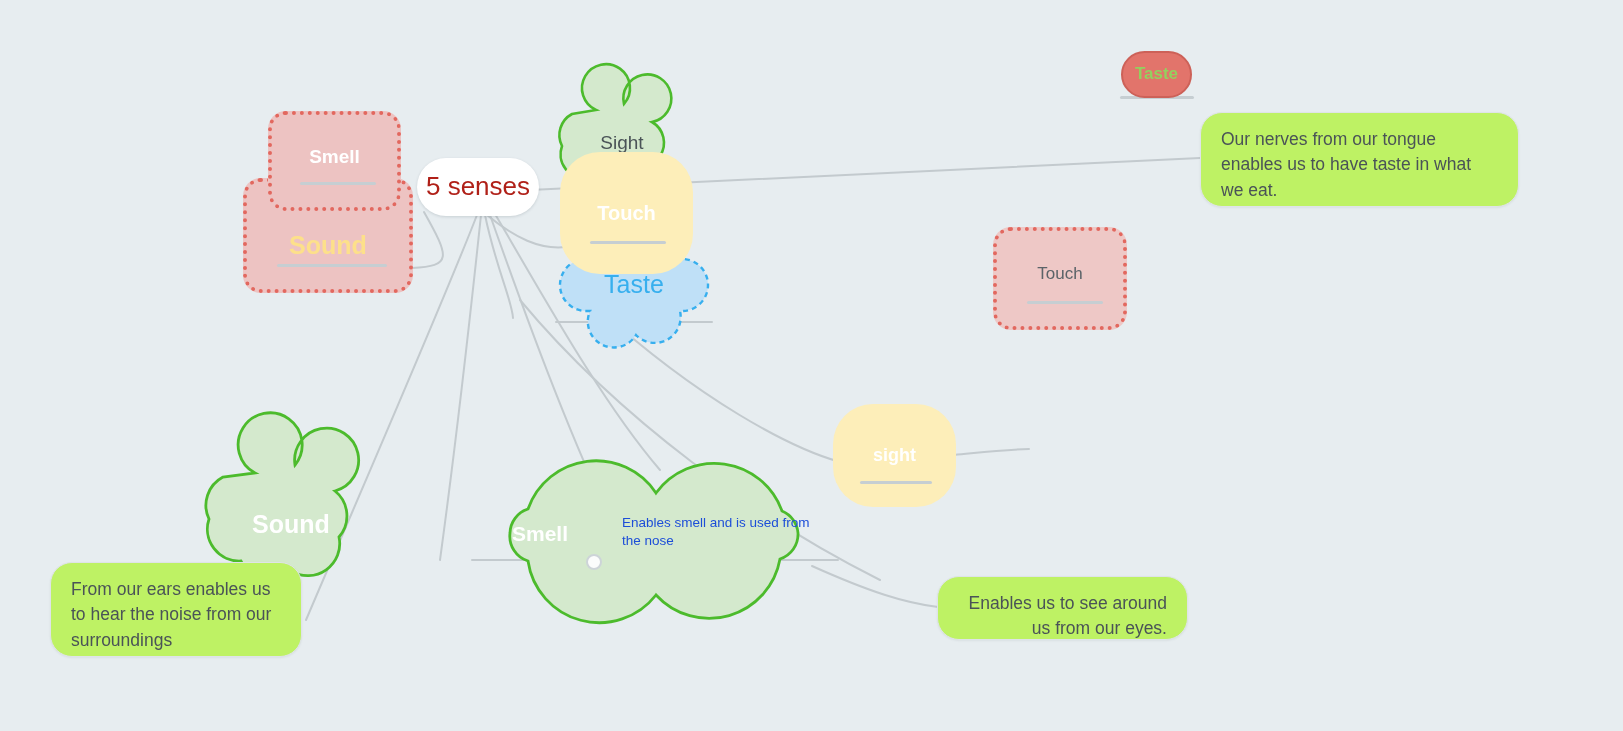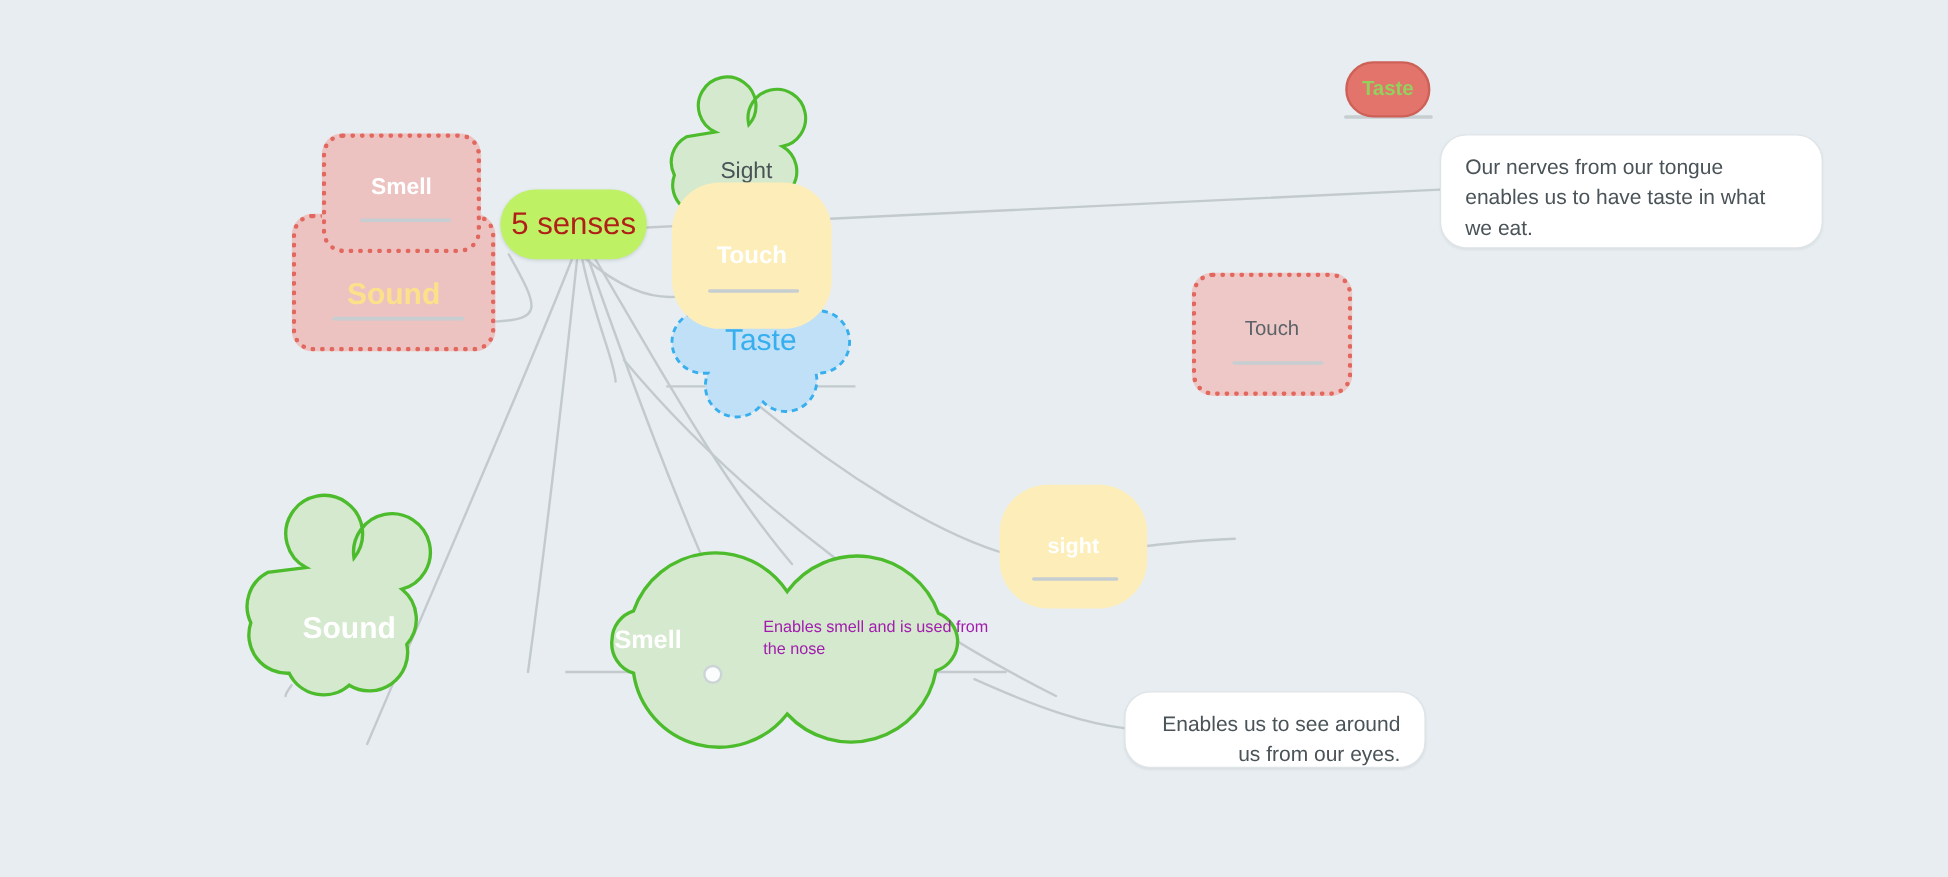--- a/index.html
+++ b/index.html
@@ -46,21 +46,21 @@
   .ul-bar {
     position: absolute;
     height: 3px;
     background: #c6ced2;
     border-radius: 2px;
     z-index: 3;
   }
 
   
   .root-pill {
-    background: #bef264;
+    background: #ffffff;
     border-radius: 34px;
     box-shadow: 0 1px 3px rgba(60,80,90,.18);
   }
   .root-pill .node-label {
     color: #b02018;
     font-size: 26px;
   }
 
   
   .dotted-box {
@@ -98,21 +98,21 @@
     display: flex;
     align-items: center;
     justify-content: center;
     white-space: nowrap;
   }
 
   
   .note {
     position: absolute;
     box-sizing: border-box;
-    background: #ffffff;
+    background: #bef264;
     border: 1px solid #dfe4e7;
     border-radius: 22px;
     color: #4a5357;
     font-size: 17.5px;
     line-height: 1.45;
     padding: 14px 20px;
     box-shadow: 0 1px 2px rgba(60,80,90,.08);
   }
 
   
@@ -245,28 +245,31 @@
            a 72 72 0 0 1 126 18
            a 26 26 0 0 1 16 22
            a 26 26 0 0 1 -18 26
            a 72 72 0 0 1 -124 36
            a 72 72 0 0 1 -128 -34
            a 26 26 0 0 1 -18 -28 Z" fill="#d4e9cd" stroke="#4cbb2c" stroke-width="2.8"></path>
     </svg>
     <div class="cloud-text" style="left:36px; top:520px; width:0; height:0;"></div>
     <span style="position:absolute; left:42px; top:75px; color:#ffffff; font-size:21px;
                  font-weight:bold; z-index:4;">Smell</span>
-    <span style="position:absolute; left:166px; top:67px; width:195px; color:#a21caf;
+    <span style="position:absolute; left:152px; top:67px; width:195px; color:#1d4ed8;
                  font-size:13.5px; line-height:1.35; z-index:4;">Enables smell and is used from the nose</span>
   </div>
   <div class="edge-handle" style="left:586px; top:554px;"></div>
 
   <div class="note" style="left:1200px; top:112px; width:319px; height:95px; z-index:6;">
     <span>Our nerves from our tongue enables us to have taste in what we eat.</span>
   </div>
 
 
+  <div class="note" style="left:50px; top:562px; width:252px; height:95px; z-index:6;">
+    <span>From our ears enables us to hear the noise from our surroundings</span>
+  </div>
 
   <div class="note" style="left:937px; top:576px; width:251px; height:64px; z-index:6;text-align:right;">
     <span>Enables us to see around us from our eyes.</span>
   </div>
 
 </div>
 
 </body></html>

